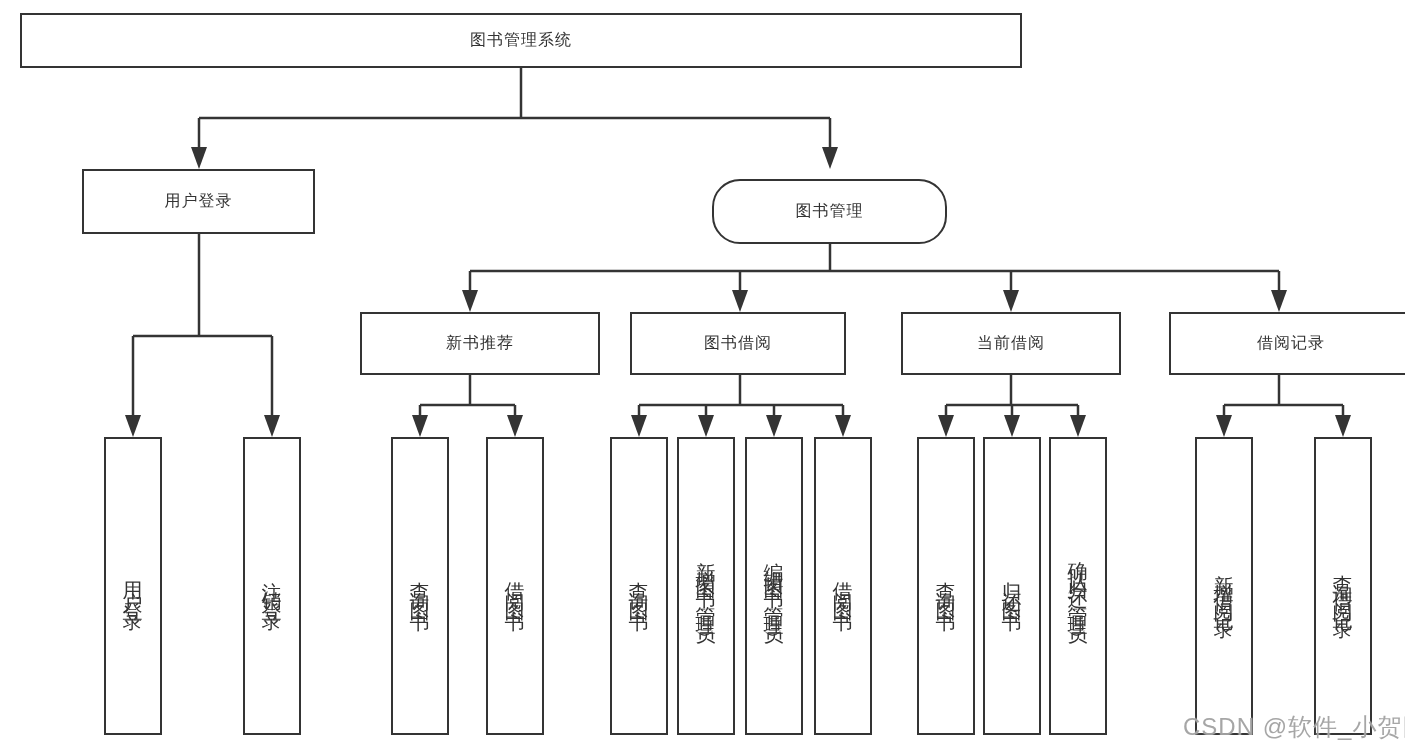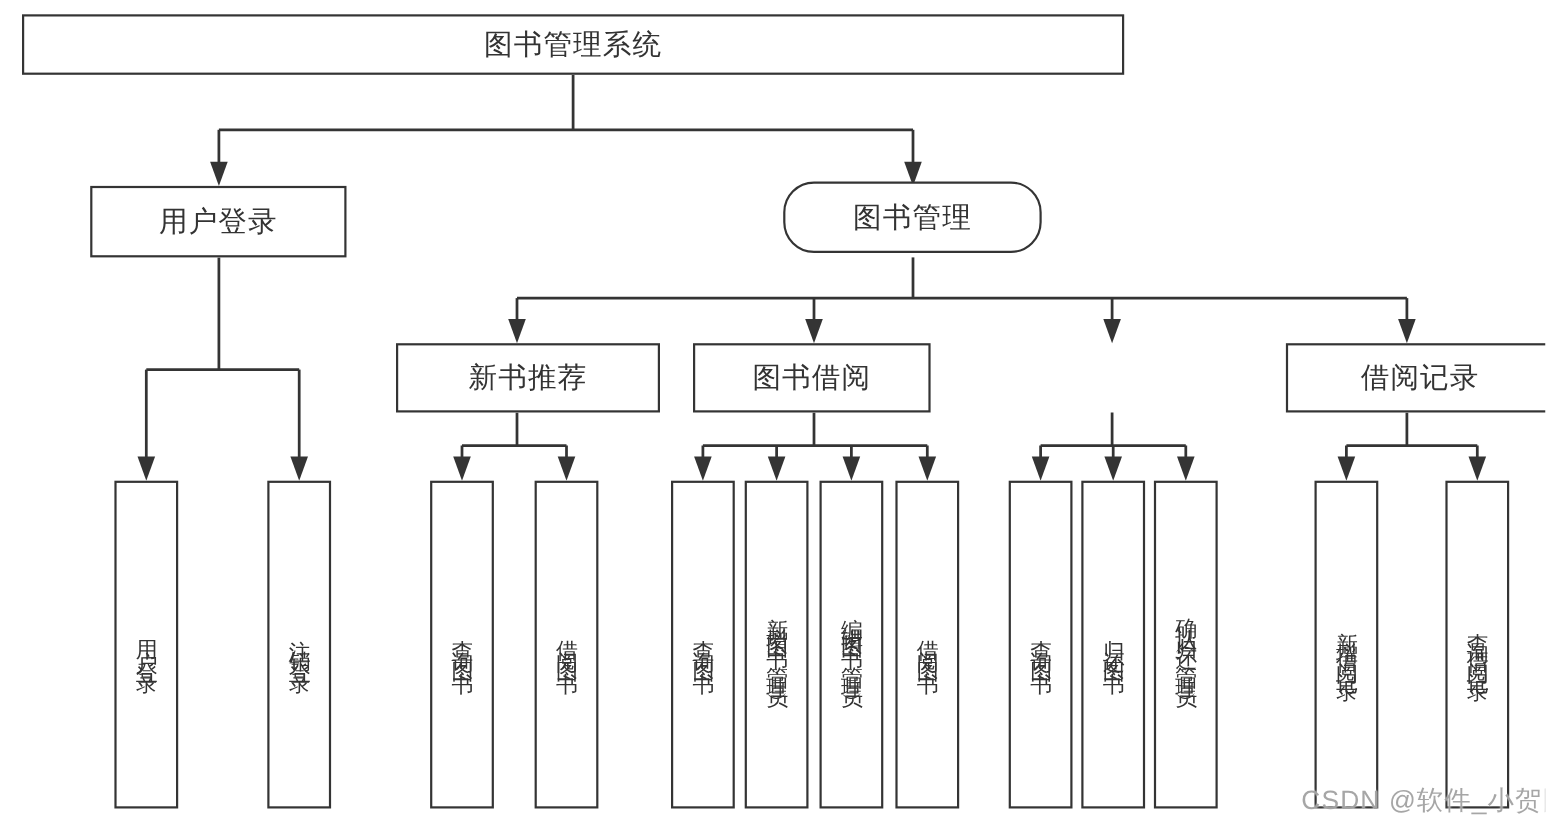--- a/index.html
+++ b/index.html
@@ -33,21 +33,21 @@
   .box {
     position: absolute;
     box-sizing: border-box;
     background: #ffffff;
     border: 2.5px solid #343434;
     color: #333333;
     display: flex;
     align-items: center;
     justify-content: center;
     z-index: 2;
-    font-size: 26px;
+    font-size: 16px;
     letter-spacing: 1px;
     text-align: center;
   }
   .leaf {
     writing-mode: vertical-rl;
     text-orientation: mixed;
     font-size: 20px;
     letter-spacing: 10px;
     line-height: 1;
   }
@@ -129,24 +129,25 @@
     <path class="line" d="M1224,405 H1343"></path>
     <path class="line" d="M1224,405 V417"></path>
     <polygon class="arrow" points="1216,415 1232,415 1224,437"></polygon>
     <path class="line" d="M1343,405 V417"></path>
     <polygon class="arrow" points="1335,415 1351,415 1343,437"></polygon>
   </svg>
 
   <div class="box" style="left:20px; top:13px; width:1002px; height:55px;">图书管理系统</div>
 
   <div class="box" style="left:82px; top:169px; width:233px; height:65px;">用户登录</div>
-  <div class="box" style="left:712px; top:165px; width:235px; height:65px;border-radius:28px;">图书管理</div>
+  <div class="box" style="left:712px; top:179px; width:235px; height:65px;border-radius:28px;">图书管理</div>
 
   <div class="box" style="left:360px; top:312px; width:240px; height:63px;">新书推荐</div>
   <div class="box" style="left:630px; top:312px; width:216px; height:63px;">图书借阅</div>
+  <div class="box" style="left:901px; top:312px; width:220px; height:63px;">当前借阅</div>
   <div class="box" style="left:1169px; top:312px; width:244px; height:63px;">借阅记录</div>
 
   <div class="box leaf" style="left:104px; top:437px; width:58px; height:298px;">用户登录</div>
   <div class="box leaf" style="left:243px; top:437px; width:58px; height:298px;">注销登录</div>
 
   <div class="box leaf" style="left:391px; top:437px; width:58px; height:298px;">查询图书</div>
   <div class="box leaf" style="left:486px; top:437px; width:58px; height:298px;">借阅图书</div>
 
   <div class="box leaf" style="left:610px; top:437px; width:58px; height:298px;">查询图书</div>
   <div class="box leaf long" style="left:677px; top:437px; width:58px; height:298px;">新增图书（管理员）</div>

